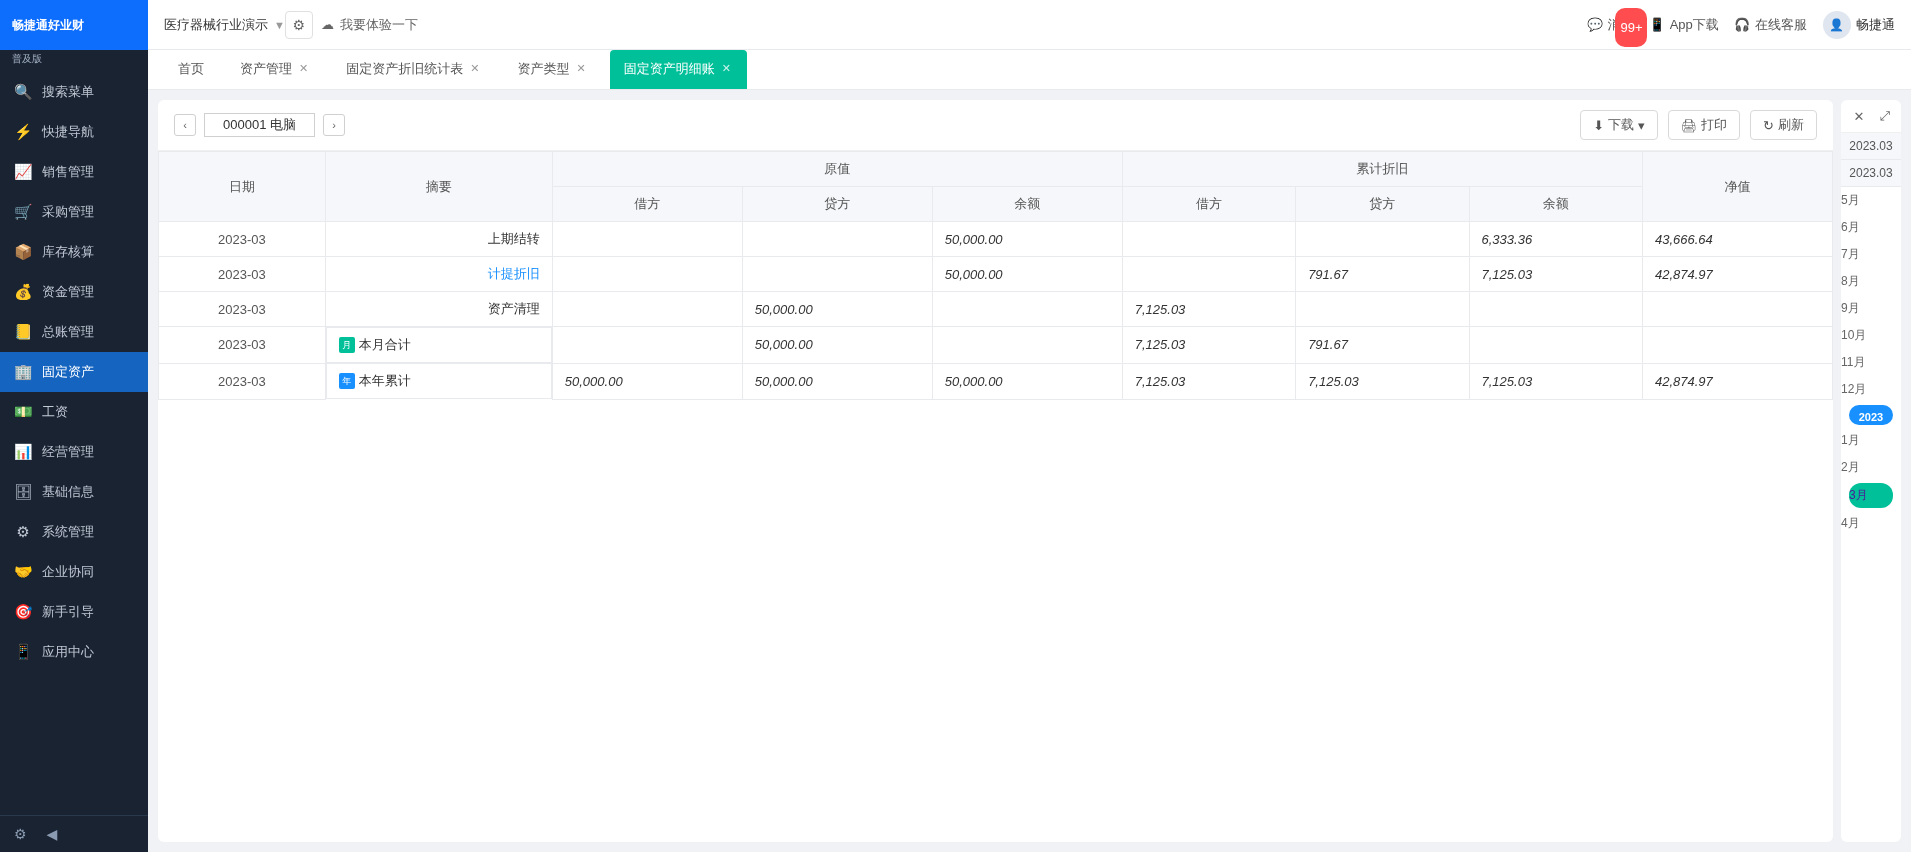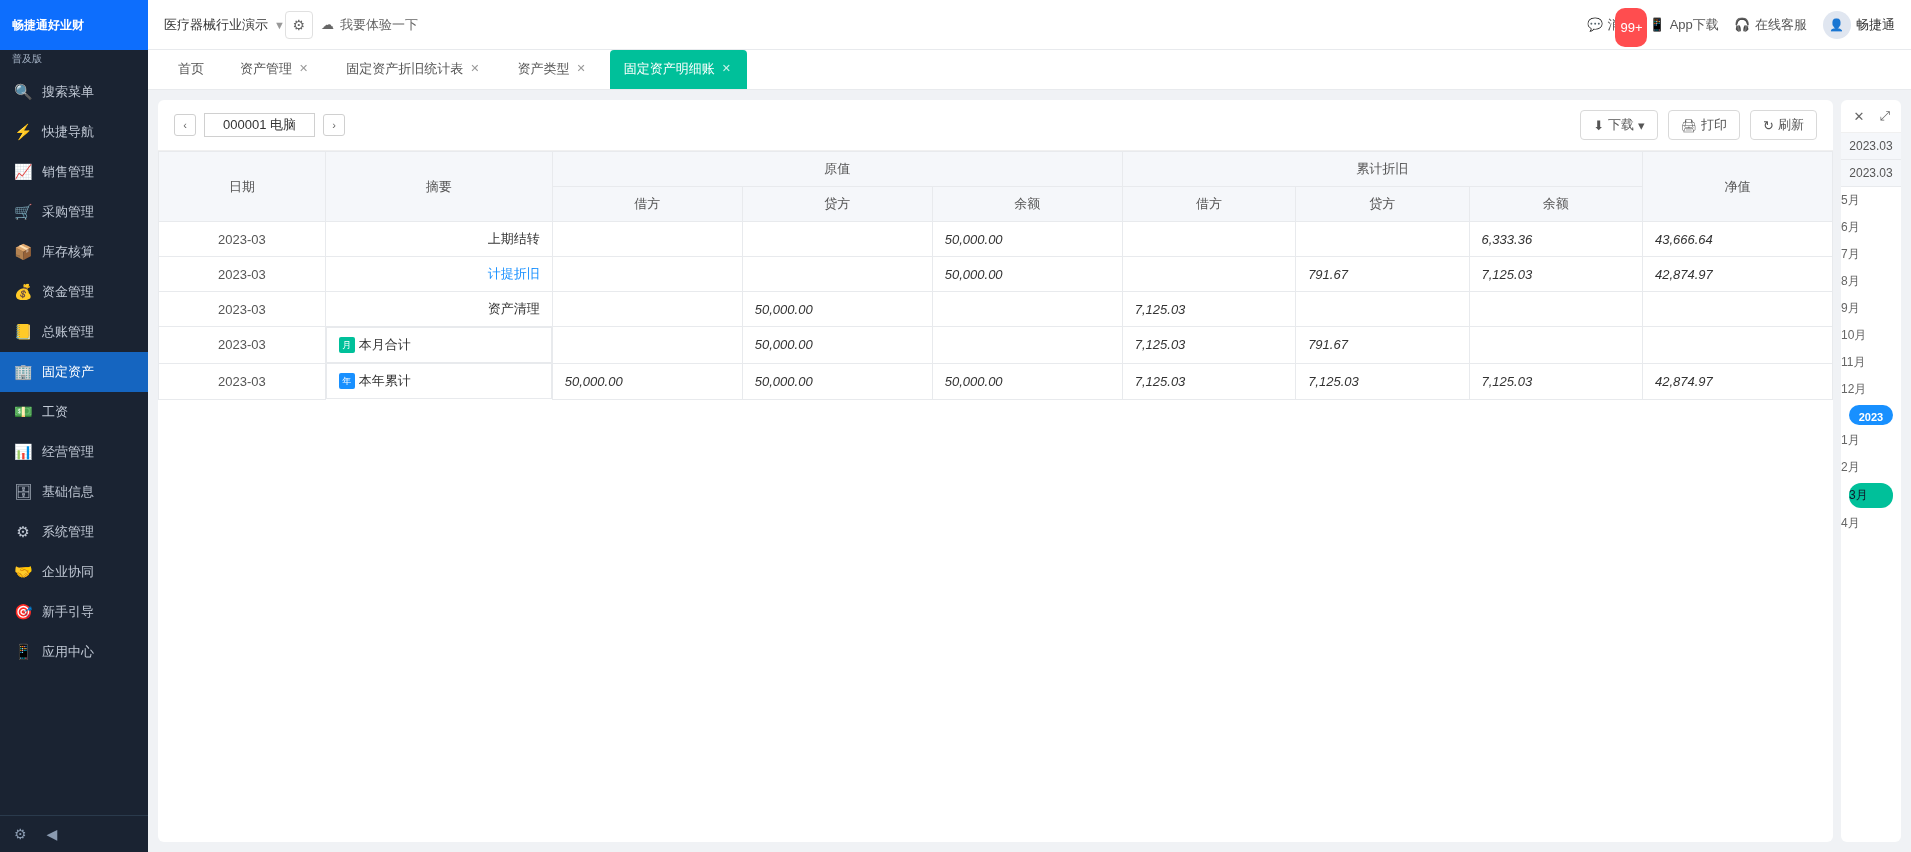--- a/index.html
+++ b/index.html
@@ -296,21 +296,21 @@
     .timeline-body::-webkit-scrollbar-thumb { background: #ccc; }
     .timeline-month {
       text-align: left;
       font-size: 12px;
       color: #666;
       padding: 5px 0;
       cursor: pointer;
     }
     .timeline-month.active {
       background: #00c09a;
-      color: #0f172a;
+      color: #4c1d95;
       border-radius: 12px;
       margin: 2px 8px;
       padding: 4px 0;
     }
     .close-btn {
       width: 24px; height: 24px;
       cursor: pointer;
       display: flex; align-items: center; justify-content: center;
       color: #666;
     }

